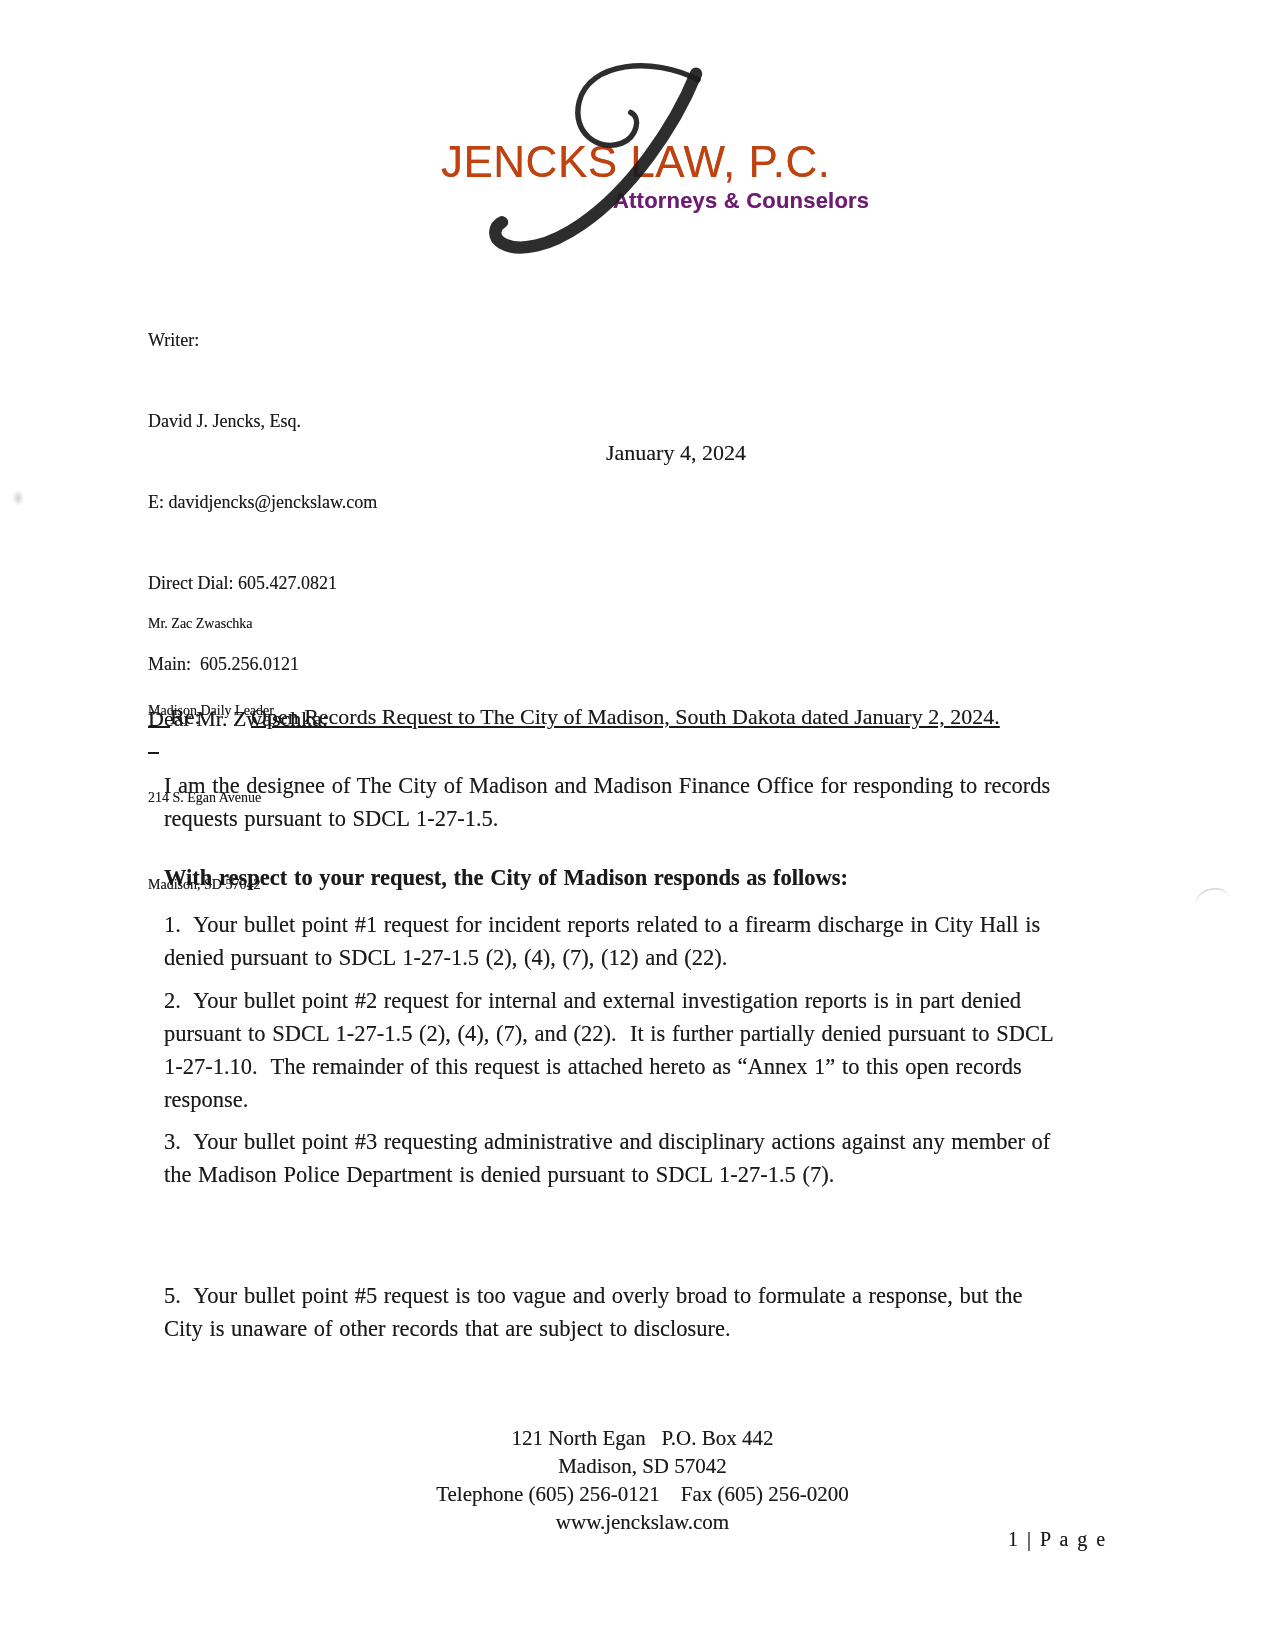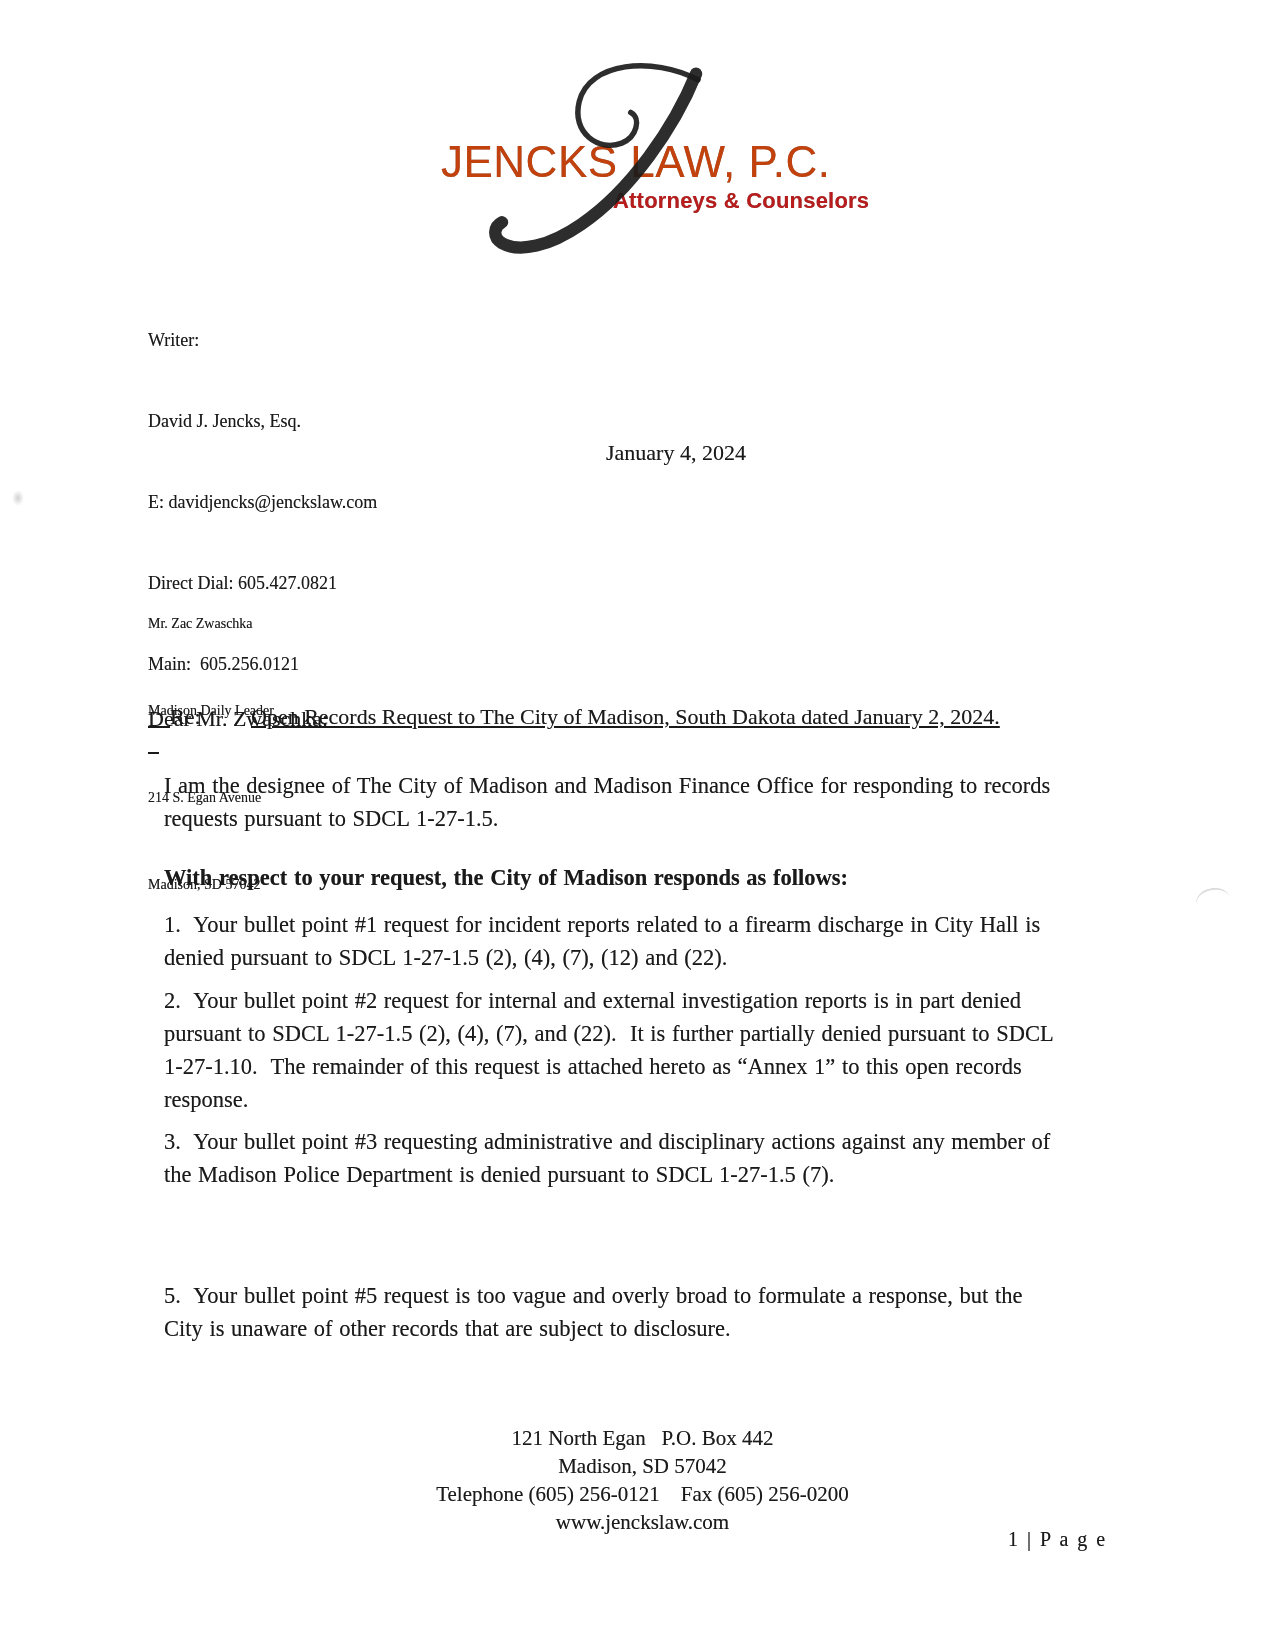--- a/index.html
+++ b/index.html
@@ -19,21 +19,21 @@
   .firm-name {
     left: 441px; top: 140px;
     font-family: Liberation Sans, sans-serif;
     font-size: 44px; line-height: 44px;
     letter-spacing: 0.5px; color: #c2410c;
   }
   .tagline {
     left: 613px; top: 188px;
     font-family: "Liberation Sans", sans-serif;
     font-size: 22px; font-weight: 600;
-    letter-spacing: 0.2px; color: #b91c1c;
+    letter-spacing: 0.2px; color: #701a75;
   }
   .monogram { position: absolute; left: 486px; top: 56px; width: 228px; height: 198px; }
 
   
   .writer { left: 148px; top: 273px; font-size: 18px; line-height: 27px; }
 
   
   .date-line { left: 566px; top: 440px; font-size: 22px; margin-left: 40px; }
 
   

